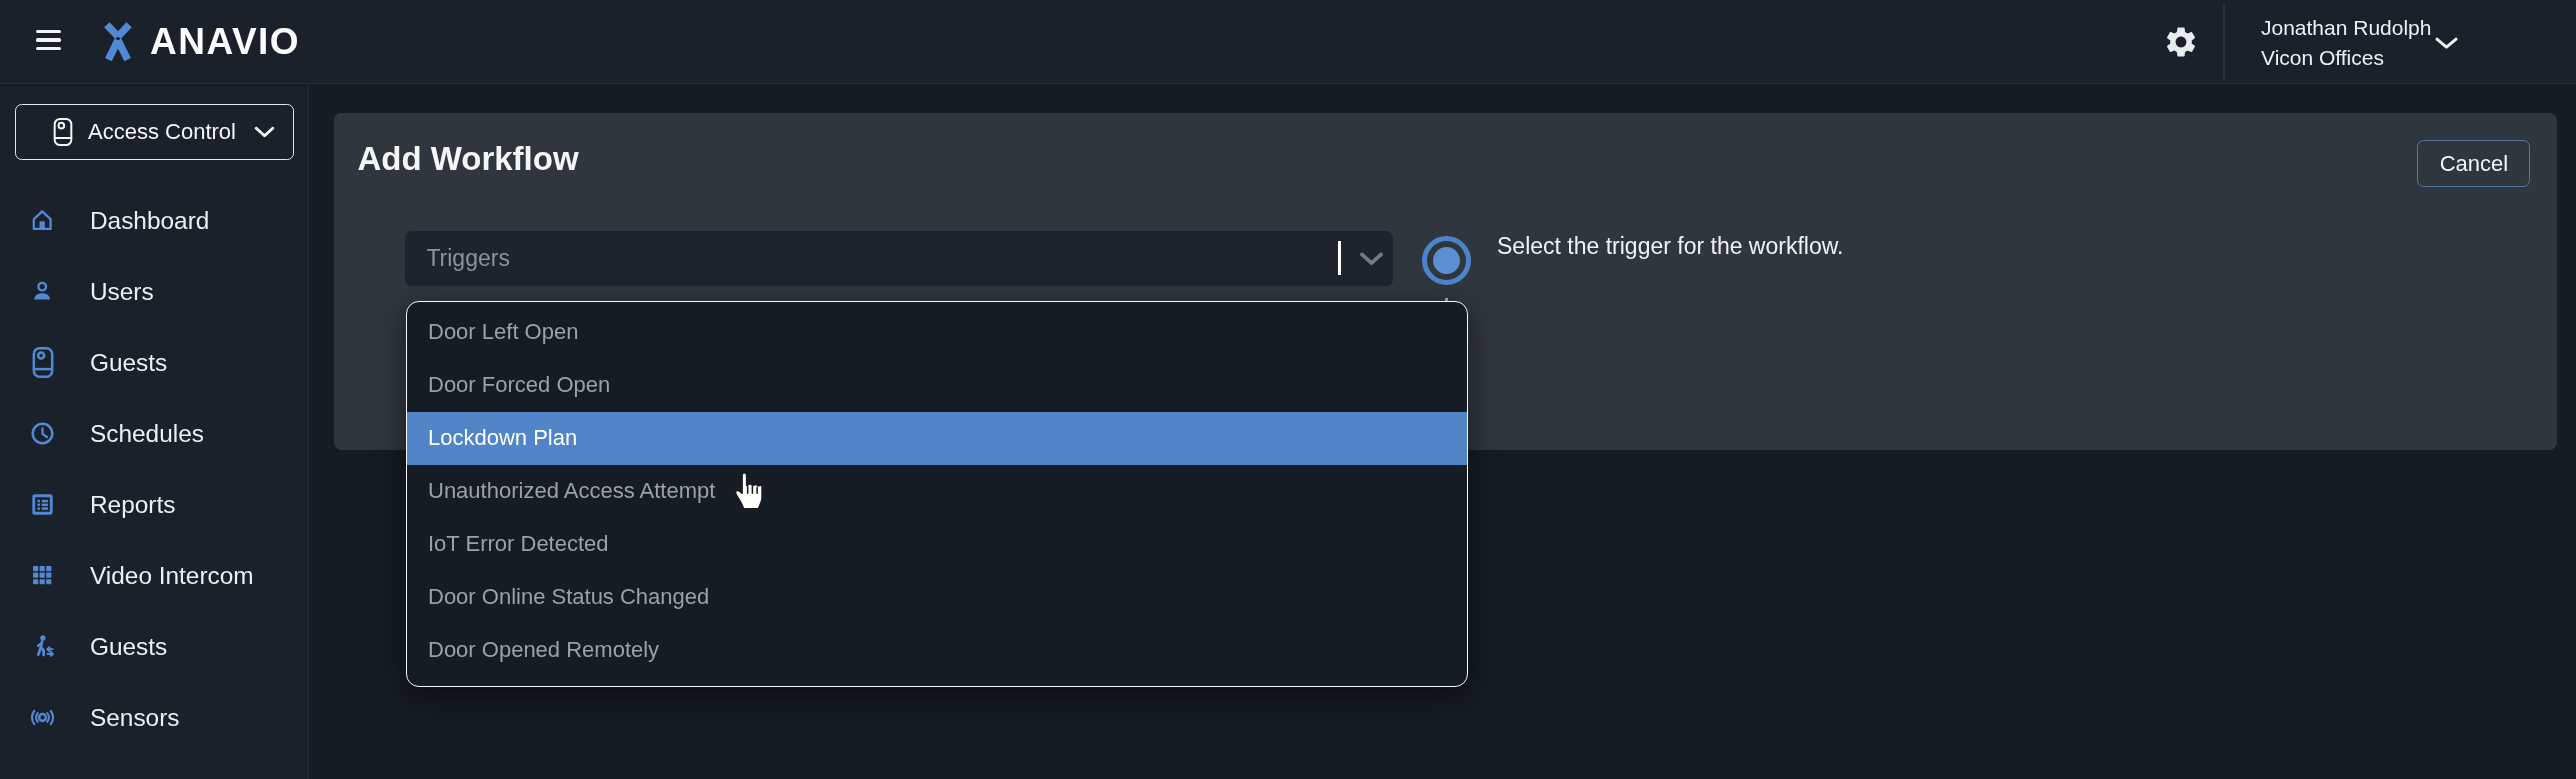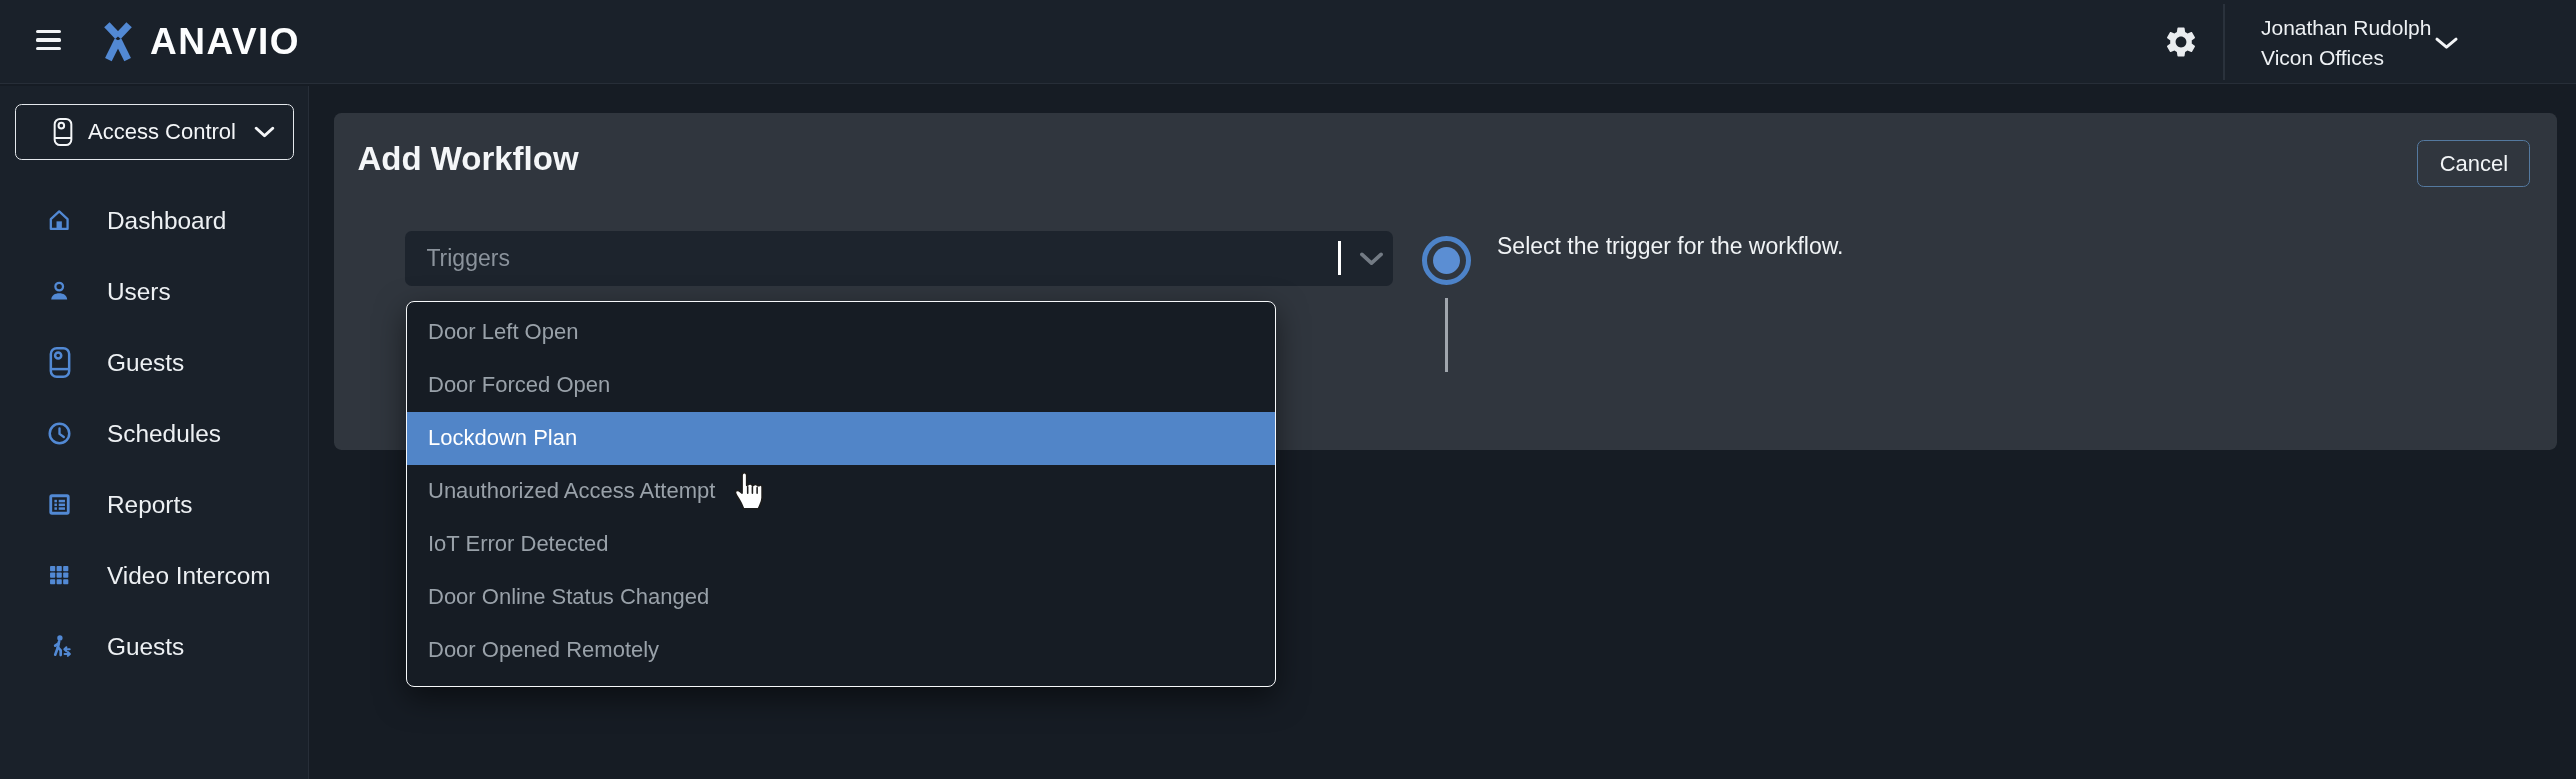--- a/index.html
+++ b/index.html
@@ -21,21 +21,21 @@
 
   
   .sidebar { position:absolute; top:86px; left:0; bottom:0; width:309px;
              background:#1a212a; border-right:1.5px solid #272e38; z-index:5; }
   .module-btn { position:absolute; left:15px; top:18px; width:279px; height:56px;
                 border:1.5px solid #e4e8ec; border-radius:6.7px; display:flex; align-items:center;
                 padding-left:37px; cursor:pointer; background:transparent; }
   .module-label { font-size:22px; color:#f4f6f8; margin-left:15px; }
   .module-chevron { margin-left:auto; margin-right:18px; display:flex; }
   .nav { position:absolute; top:99px; left:0; right:0; }
-  .nav-item { height:71px; display:flex; align-items:center; padding-left:47px; cursor:pointer; }
+  .nav-item { height:71px; display:flex; align-items:center; padding-left:30px; cursor:pointer; }
   .nav-icon { width:25px; height:33px; display:flex; align-items:center; justify-content:center; flex:none; }
   .nav-label { font-size:24.4px; color:#edf0f3; margin-left:35px; white-space:nowrap; }
 
   
   .main { position:absolute; top:86px; left:310px; right:0; bottom:0; background:#161c24; }
   .card { position:absolute; left:24.4px; top:27px; width:2223px; height:337px; background:#30363e; border-radius:7.4px; }
   .page-title { position:absolute; left:23px; top:27px; font-size:33px; font-weight:600; color:#f4f6f8; }
   .cancel-btn { position:absolute; top:27px; right:27px; width:113px; height:47px;
                 border:1.5px solid #54799f; border-radius:6.7px; background:transparent;
                 display:flex; align-items:center; justify-content:center;
@@ -49,22 +49,22 @@
   .field-chevron { position:absolute; left:954px; top:21px; }
 
   
   .step-bullet { position:absolute; left:1422px; top:236px; width:49px; height:49px; border-radius:50%;
                  border:5.2px solid #4d83c9; display:flex; align-items:center; justify-content:center; z-index:7; }
   .step-bullet .dot { width:27px; height:27px; border-radius:50%; background:#5b8ed3; }
   .step-connector { position:absolute; left:1445px; top:298px; width:3px; height:74px; background:#a0a6ad; z-index:7; }
   .helper-text { position:absolute; left:1497px; top:233px; font-size:23px; color:#f0f3f5; z-index:7; }
 
   
-  .dropdown { position:absolute; left:406px; top:301px; width:870px; z-index:20;
-              background:#161c24; border:1.5px solid #f6f8fa; border-radius:8px;
+  .dropdown { position:absolute; left:406px; top:301px; width:1062px; z-index:20;
+              background:#161c24; border:1.5px solid #f6f8fa; border-radius:13px;
               padding:3.7px 0 9.6px 0; overflow:hidden; box-shadow:0 10.4px 30px rgba(0,0,0,.5); }
   .dd-option { height:53px; display:flex; align-items:center; padding-left:21px;
                font-size:22px; color:#99a1a9; cursor:pointer; }
   .dd-option.active { background:#5185c8; color:#ffffff; }
 
   .cursor { position:absolute; left:730px; top:468px; z-index:50; pointer-events:none; }
 
   svg { display:block; }
 </style>
 </head>
@@ -219,20 +219,34 @@
             </g>
             <g stroke="#5289d4" stroke-width="2.6" fill="none" stroke-linecap="round" stroke-linejoin="round">
               <path d="M29 19.5 H22.5 M24.8 17 L22.2 19.5 L24.8 22"></path>
               <path d="M22.5 25.5 H29 M26.7 23 L29.3 25.5 L26.7 28"></path>
             </g>
           </svg>
         </span>
         <span class="nav-label">Guests</span>
       </div>
 
+      <div class="nav-item">
+        <span class="nav-icon">
+          <svg width="28" height="25" viewBox="0 0 34 32">
+            <circle cx="17" cy="16" r="4.6" stroke="#5289d4" stroke-width="3.4" fill="none"></circle>
+            <g stroke="#5289d4" stroke-width="3" fill="none" stroke-linecap="round">
+              <path d="M10.5 10 A9.5 9.5 0 0 0 10.5 22"></path>
+              <path d="M5.8 7 A14.5 14.5 0 0 0 5.8 25"></path>
+              <path d="M23.5 10 A9.5 9.5 0 0 1 23.5 22"></path>
+              <path d="M28.2 7 A14.5 14.5 0 0 1 28.2 25"></path>
+            </g>
+          </svg>
+        </span>
+        <span class="nav-label">Sensors</span>
+      </div>
 
     </div>
   </div>
 
   <div class="main">
     <div class="card">
       <div class="page-title">Add Workflow</div>
       <button class="cancel-btn">Cancel</button>
 
       <div class="trigger-field">

